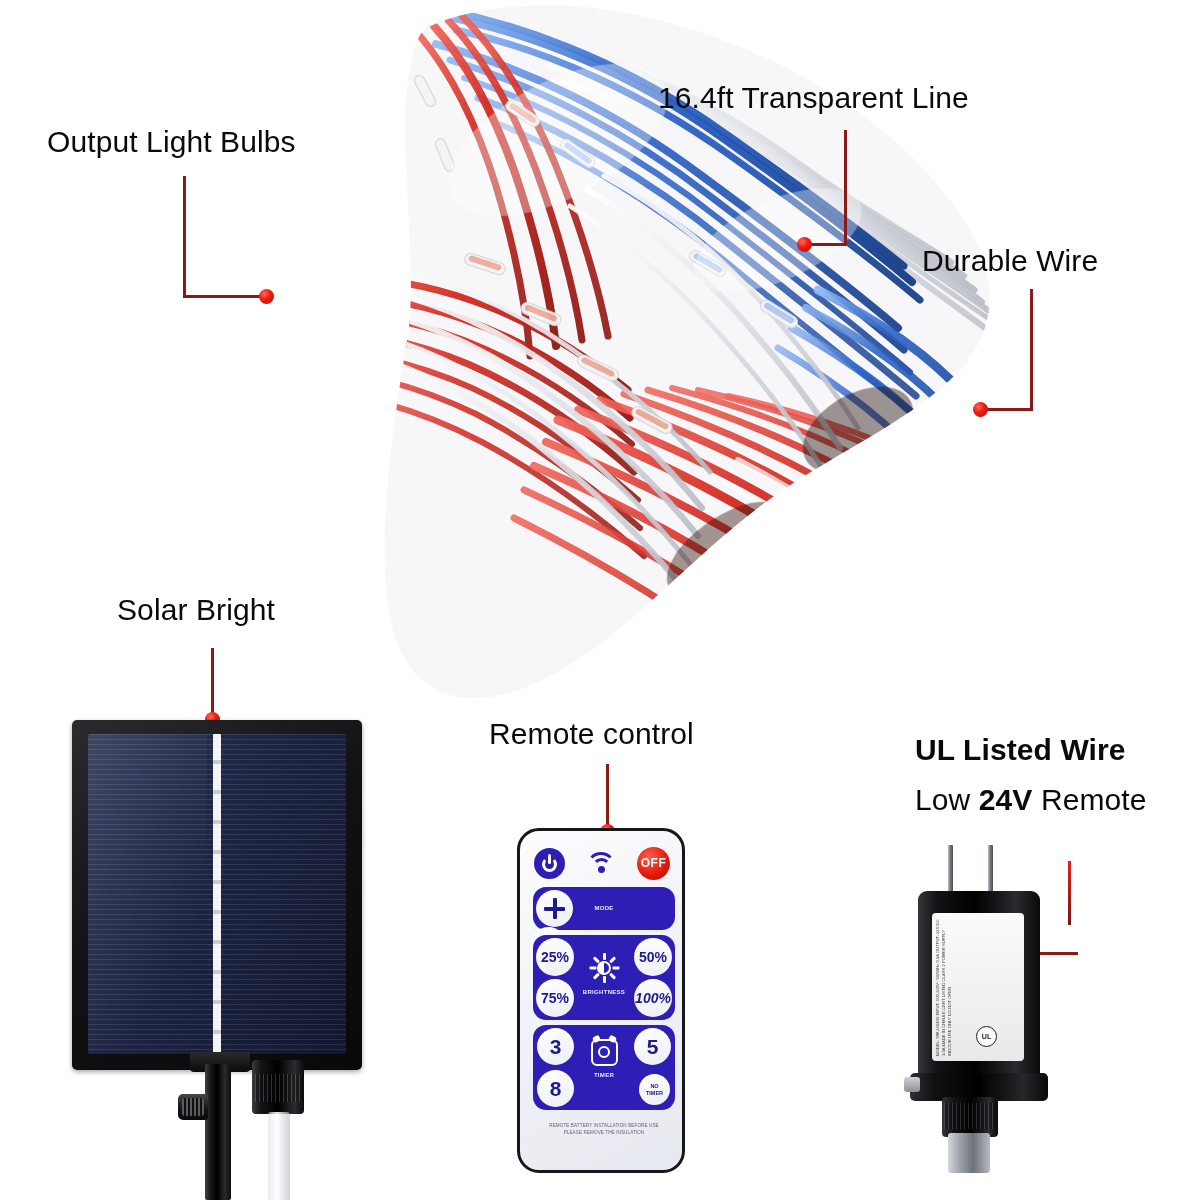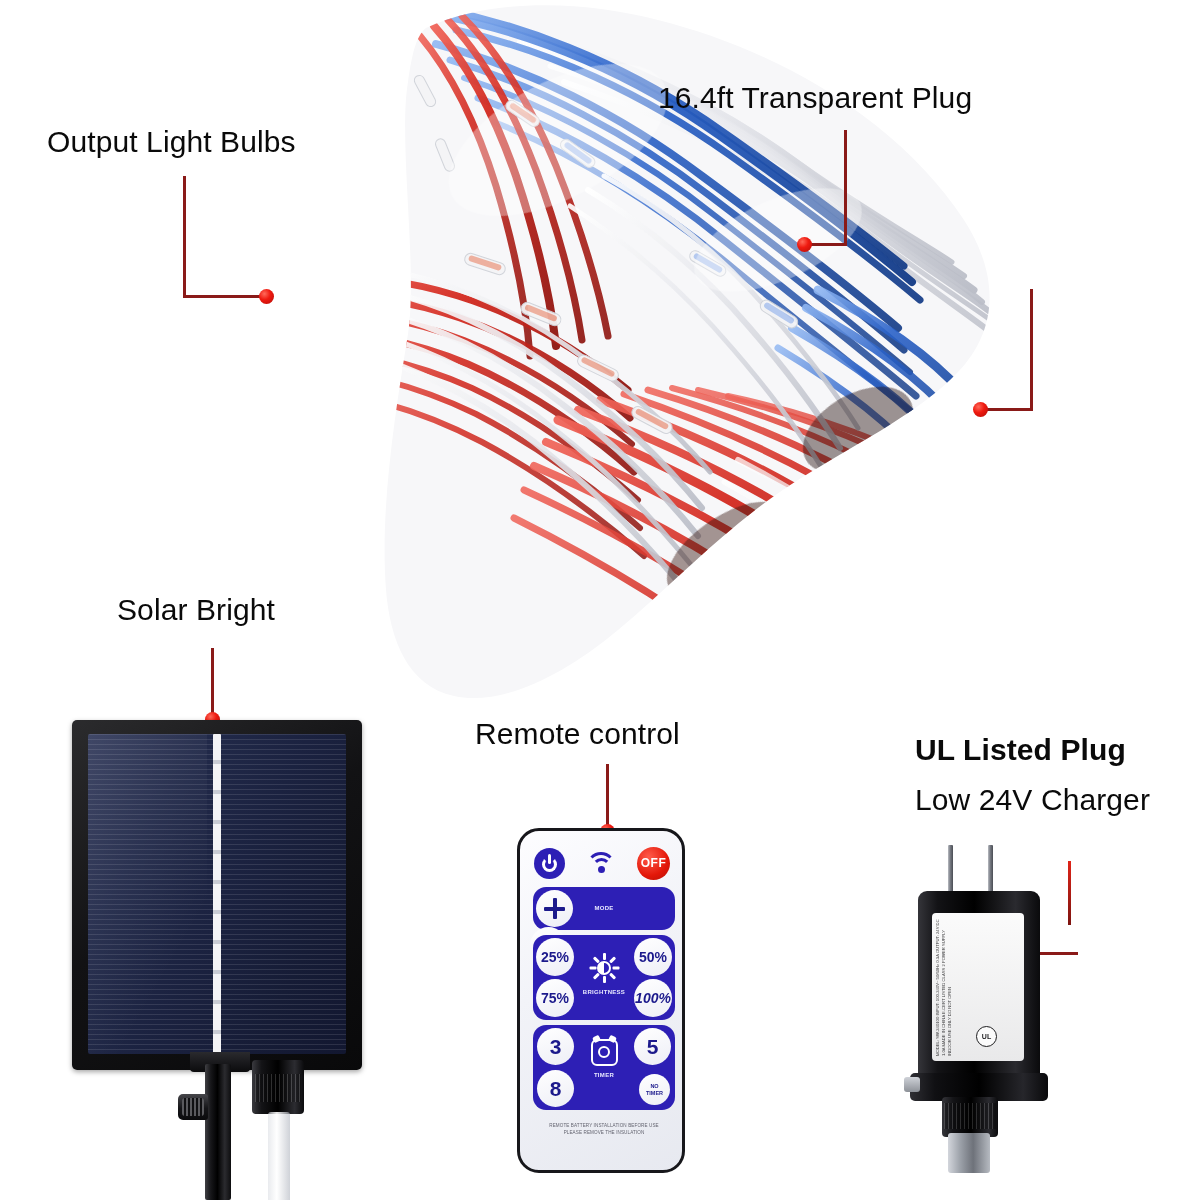--- a/index.html
+++ b/index.html
@@ -15,21 +15,21 @@
   
   .callout{
     position:absolute;
     color:#0a0a0a;
     font-size:30px;
     line-height:1.18;
     white-space:nowrap;
     letter-spacing:.1px;
   }
   .callout.bold{font-weight:bold;}
-  .callout .b{font-weight:normal;}
+  .callout .b{font-weight:bold;}
 
   
   .lead{position:absolute;background:#8a1a18;}
   .lead.v{width:3px;}
   .lead.h{height:3px;}
   .dot{
     position:absolute;width:15px;height:15px;border-radius:50%;
     background:radial-gradient(circle at 36% 32%,#ff6a5a 0%,#ef1a10 42%,#b20d08 100%);
   }
 
@@ -411,39 +411,40 @@
         </g>
       </g>
     </svg>
   </div>
 
   <div class="callout" style="left:47px;top:124px;">Output Light Bulbs</div>
   <div class="lead v" style="left:183px;top:176px;height:122px;"></div>
   <div class="lead h" style="left:183px;top:295px;width:82px;"></div>
   <div class="dot" style="left:259px;top:289px;"></div>
 
-  <div class="callout" style="left:658px;top:80px;">16.4ft  Transparent Plug</div>
+  <div class="callout" style="left:658px;top:80px;">16.4ft  Transparent Line</div>
   <div class="lead v" style="left:844px;top:130px;height:116px;"></div>
   <div class="lead h" style="left:806px;top:243px;width:41px;"></div>
   <div class="dot" style="left:797px;top:237px;"></div>
 
+  <div class="callout" style="left:922px;top:243px;">Durable Wire</div>
   <div class="lead v" style="left:1030px;top:289px;height:122px;"></div>
   <div class="lead h" style="left:984px;top:408px;width:49px;"></div>
   <div class="dot" style="left:973px;top:402px;"></div>
 
   <div class="callout" style="left:117px;top:592px;">Solar Bright</div>
   <div class="lead v" style="left:211px;top:648px;height:70px;"></div>
   <div class="dot" style="left:205px;top:712px;"></div>
 
-  <div class="callout" style="left:475px;top:716px;text-align:right;">Remote control</div>
+  <div class="callout" style="left:489px;top:716px;text-align:right;">Remote control</div>
   <div class="lead v" style="left:606px;top:764px;height:66px;"></div>
   <div class="dot" style="left:600px;top:824px;"></div>
 
-  <div class="callout bold" style="left:915px;top:732px;">UL Listed Plug</div>
-  <div class="callout" style="left:915px;top:782px;"><span>Low </span><span class="b">24V</span><span> Charger</span></div>
+  <div class="callout bold" style="left:915px;top:732px;">UL Listed Wire</div>
+  <div class="callout" style="left:915px;top:782px;"><span>Low </span><span class="b">24V</span><span> Remote</span></div>
   <div class="lead h" style="left:1000px;top:952px;width:78px;"></div>
   <div class="dot" style="left:993px;top:946px;"></div>
 
   <div id="solar">
     <div class="panel-frame">
       <div class="panel-cells"></div>
       <div class="busbar"></div>
     </div>
     <div class="panel-cap"></div>
     <div class="pole"></div>

